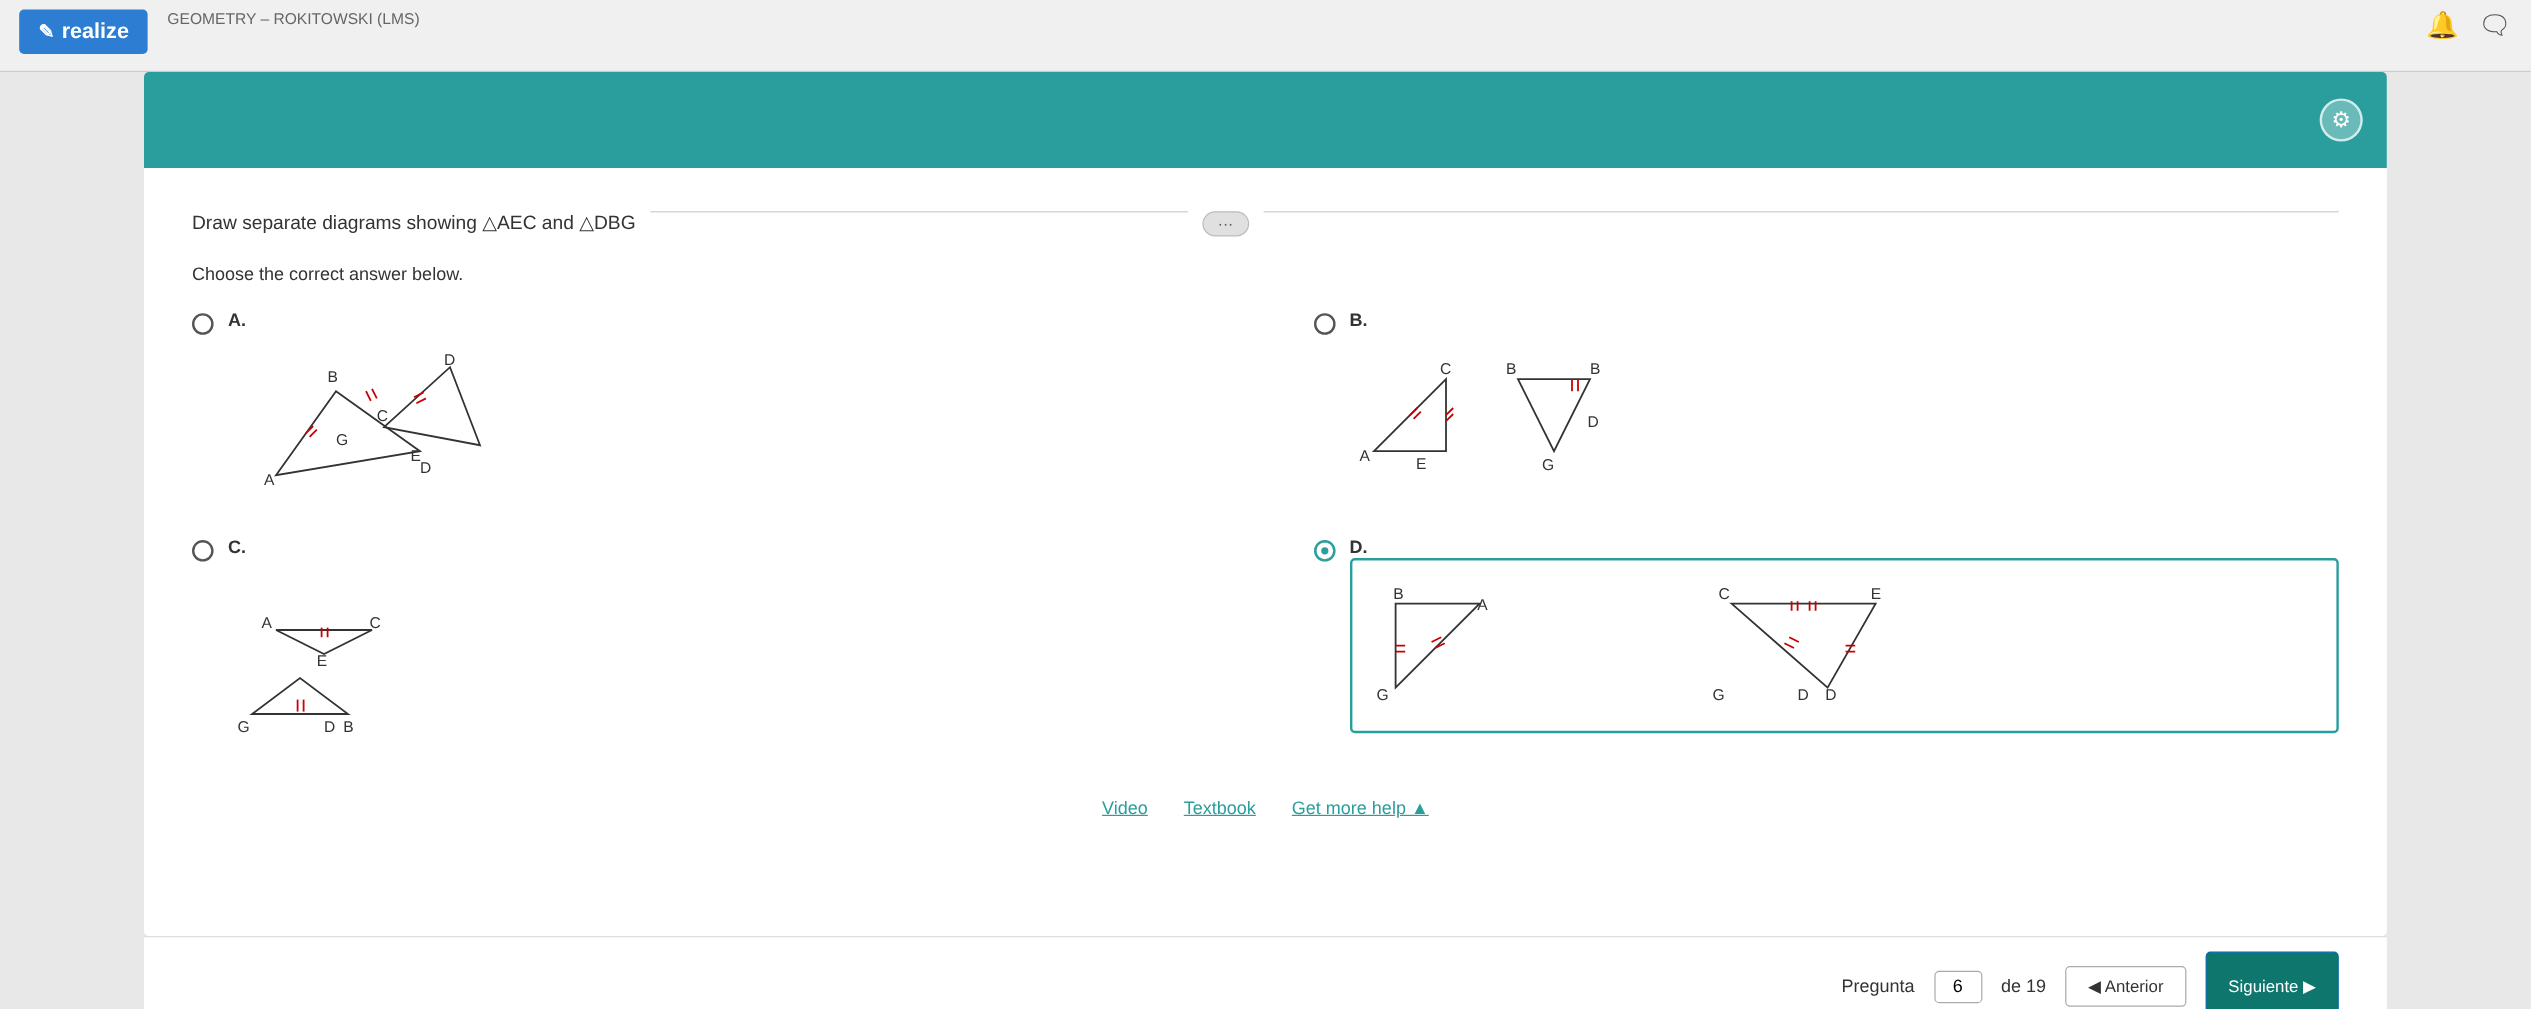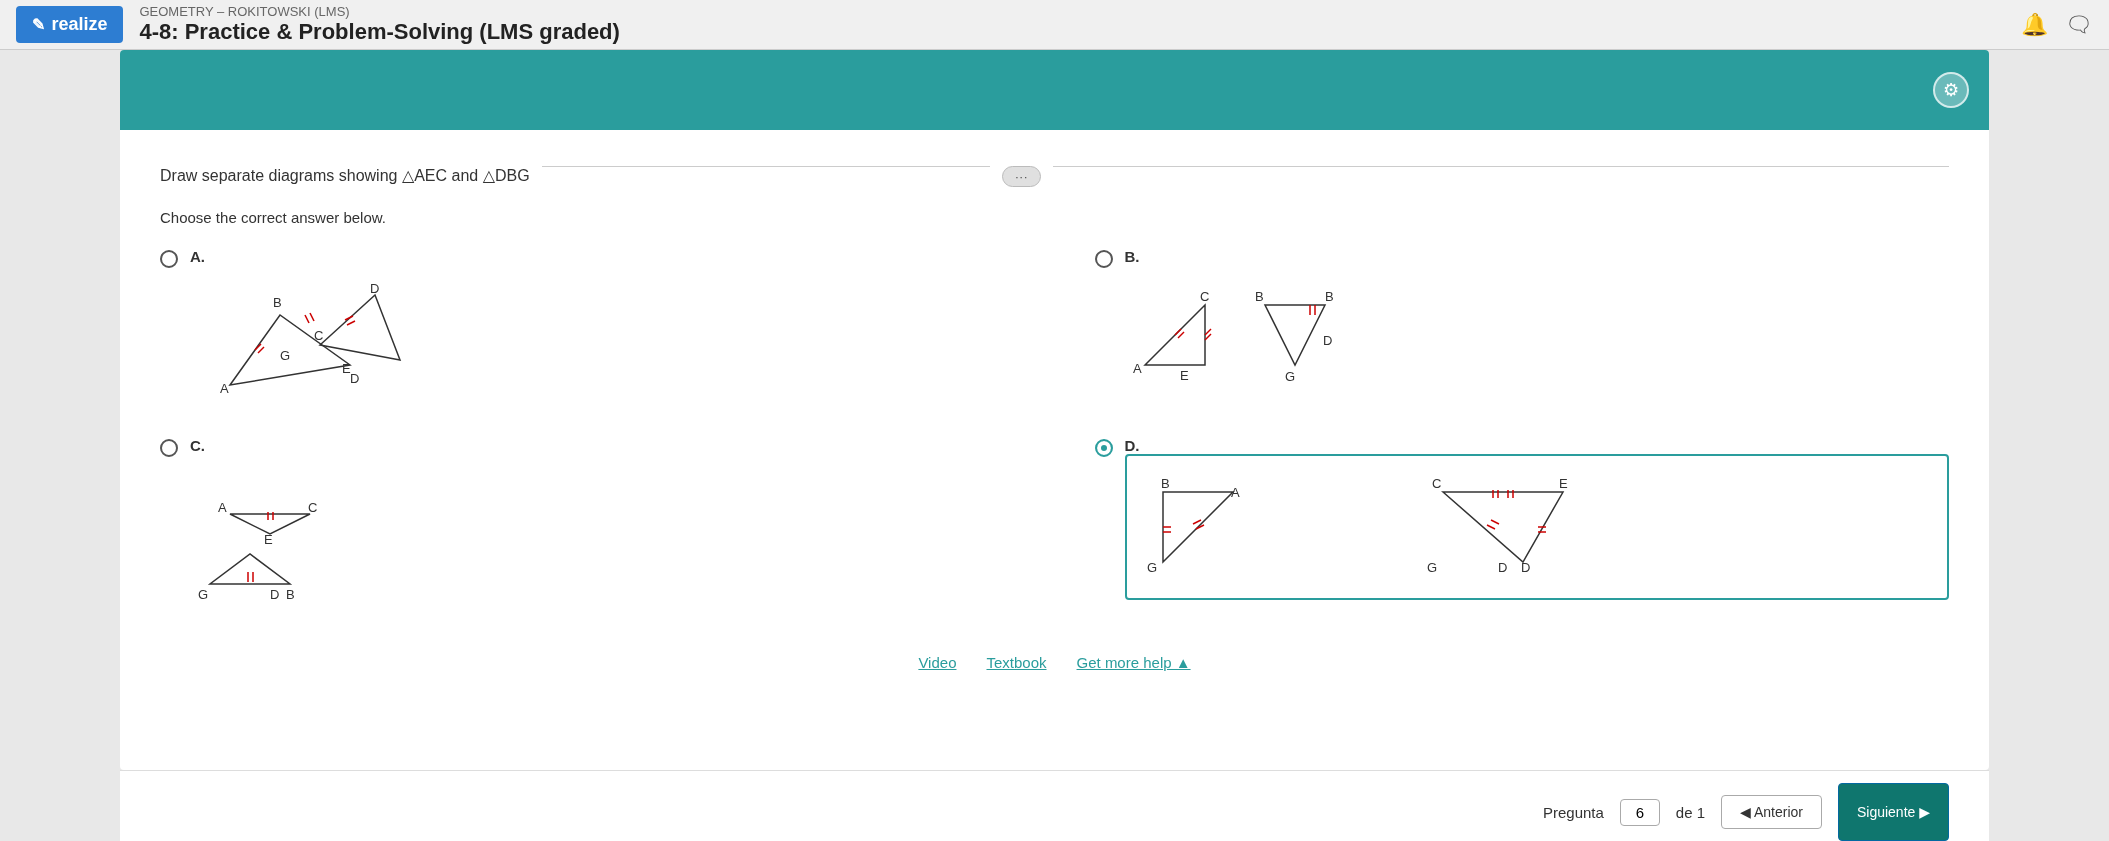--- a/index.html
+++ b/index.html
@@ -6,25 +6,25 @@
     body {
       font-family: Arial, sans-serif;
       background: #e8e8e8;
       min-height: 841px;
       width: 2109px;
       overflow-x: hidden;
     }
     .top-bar {
       background: #f0f0f0;
       display: flex;
-      align-items: center;
+      align-items: flex-start;
       padding: 8px 16px;
       gap: 16px;
       border-bottom: 1px solid #ccc;
-      height: 50px;
+      height: 60px;
     }
     .realize-btn {
       background: #2d7dd2;
       color: white;
       border: none;
       padding: 8px 16px;
       border-radius: 4px;
       font-size: 18px;
       font-weight: bold;
       cursor: pointer;
@@ -264,21 +264,20 @@
       border-top: 1px solid #ccc;
     }
   </style>
 </head>
 <body>
 
 <div class="top-bar">
   <button class="realize-btn">realize</button>
   <div class="title-area">
     <span class="subtitle">GEOMETRY – ROKITOWSKI (LMS)</span>
-    <span class="main-title">4-8: Practice &amp; Problem-Solving (LMS graded)</span>
   </div>
   <div class="top-icons">
     <button class="icon-btn">🔔</button>
     <button class="icon-btn">🗨</button>
   </div>
 </div>
 
 <div class="content-area">
   <div class="teal-banner">
     <div class="settings-circle">⚙</div>
@@ -430,16 +429,16 @@
         <button class="help-link">Textbook</button>
         <button class="help-link">Get more help ▲</button>
       </div>
     </div>
   </div>
 </div>
 
 <div class="nav-footer">
   <span class="pregunta-label">Pregunta</span>
   <div class="page-num-box">6</div>
-  <span class="de-label">de 1</span>
+  <span class="de-label">de 19</span>
   <button class="nav-btn">◀ Anterior</button>
   <button class="siguiente-btn">Siguiente ▶</button>
 </div>
 
 </body></html>

